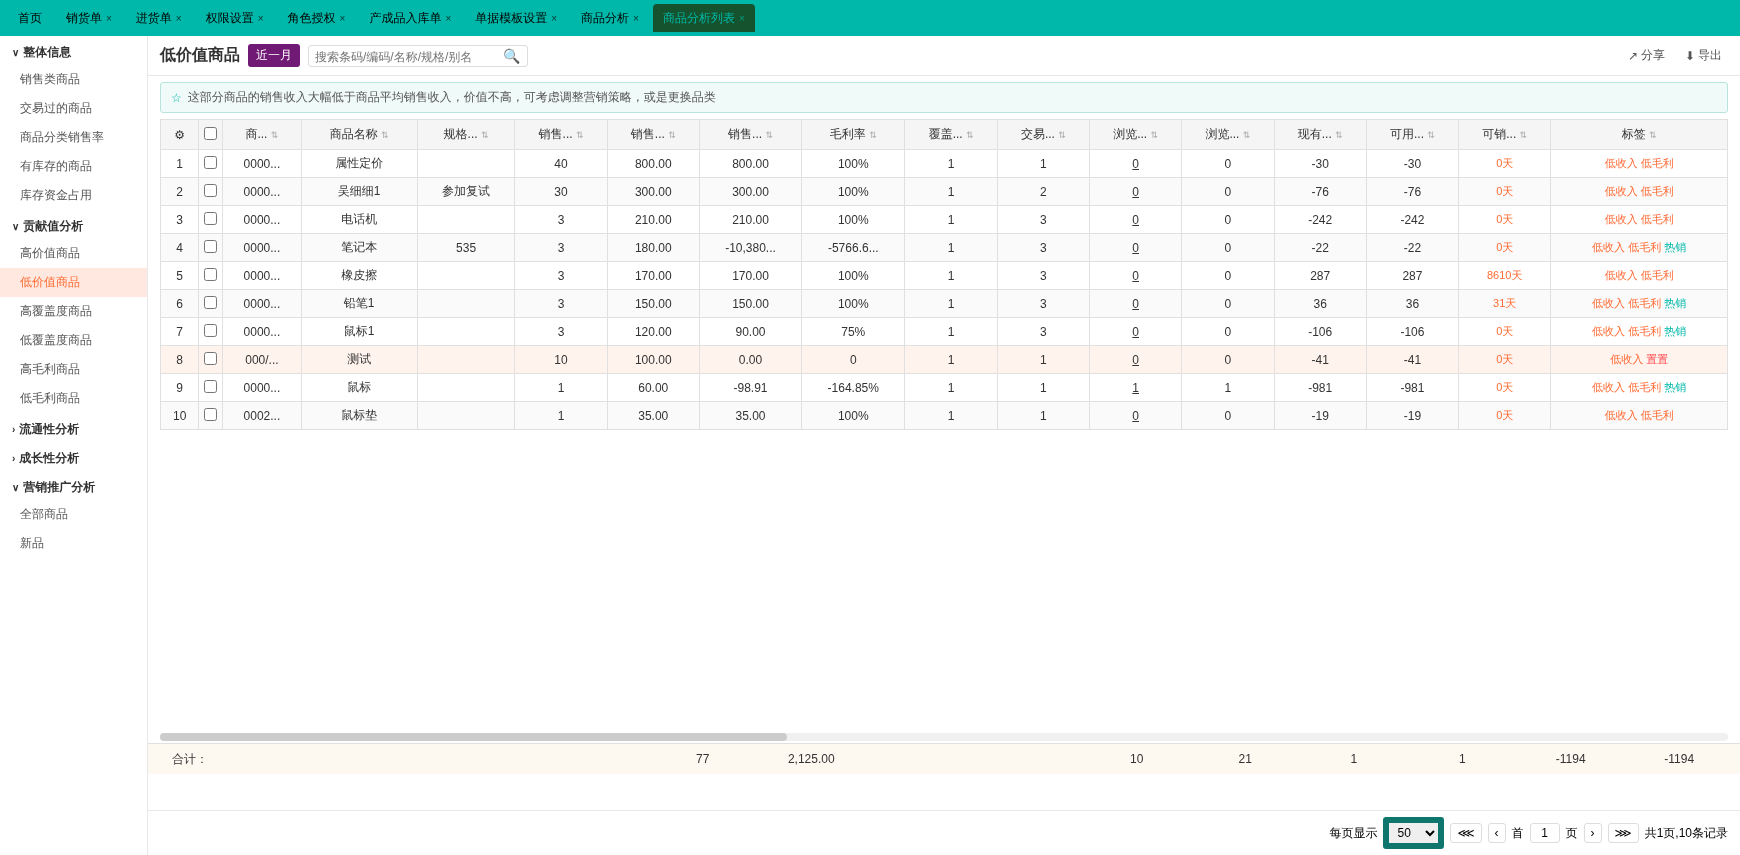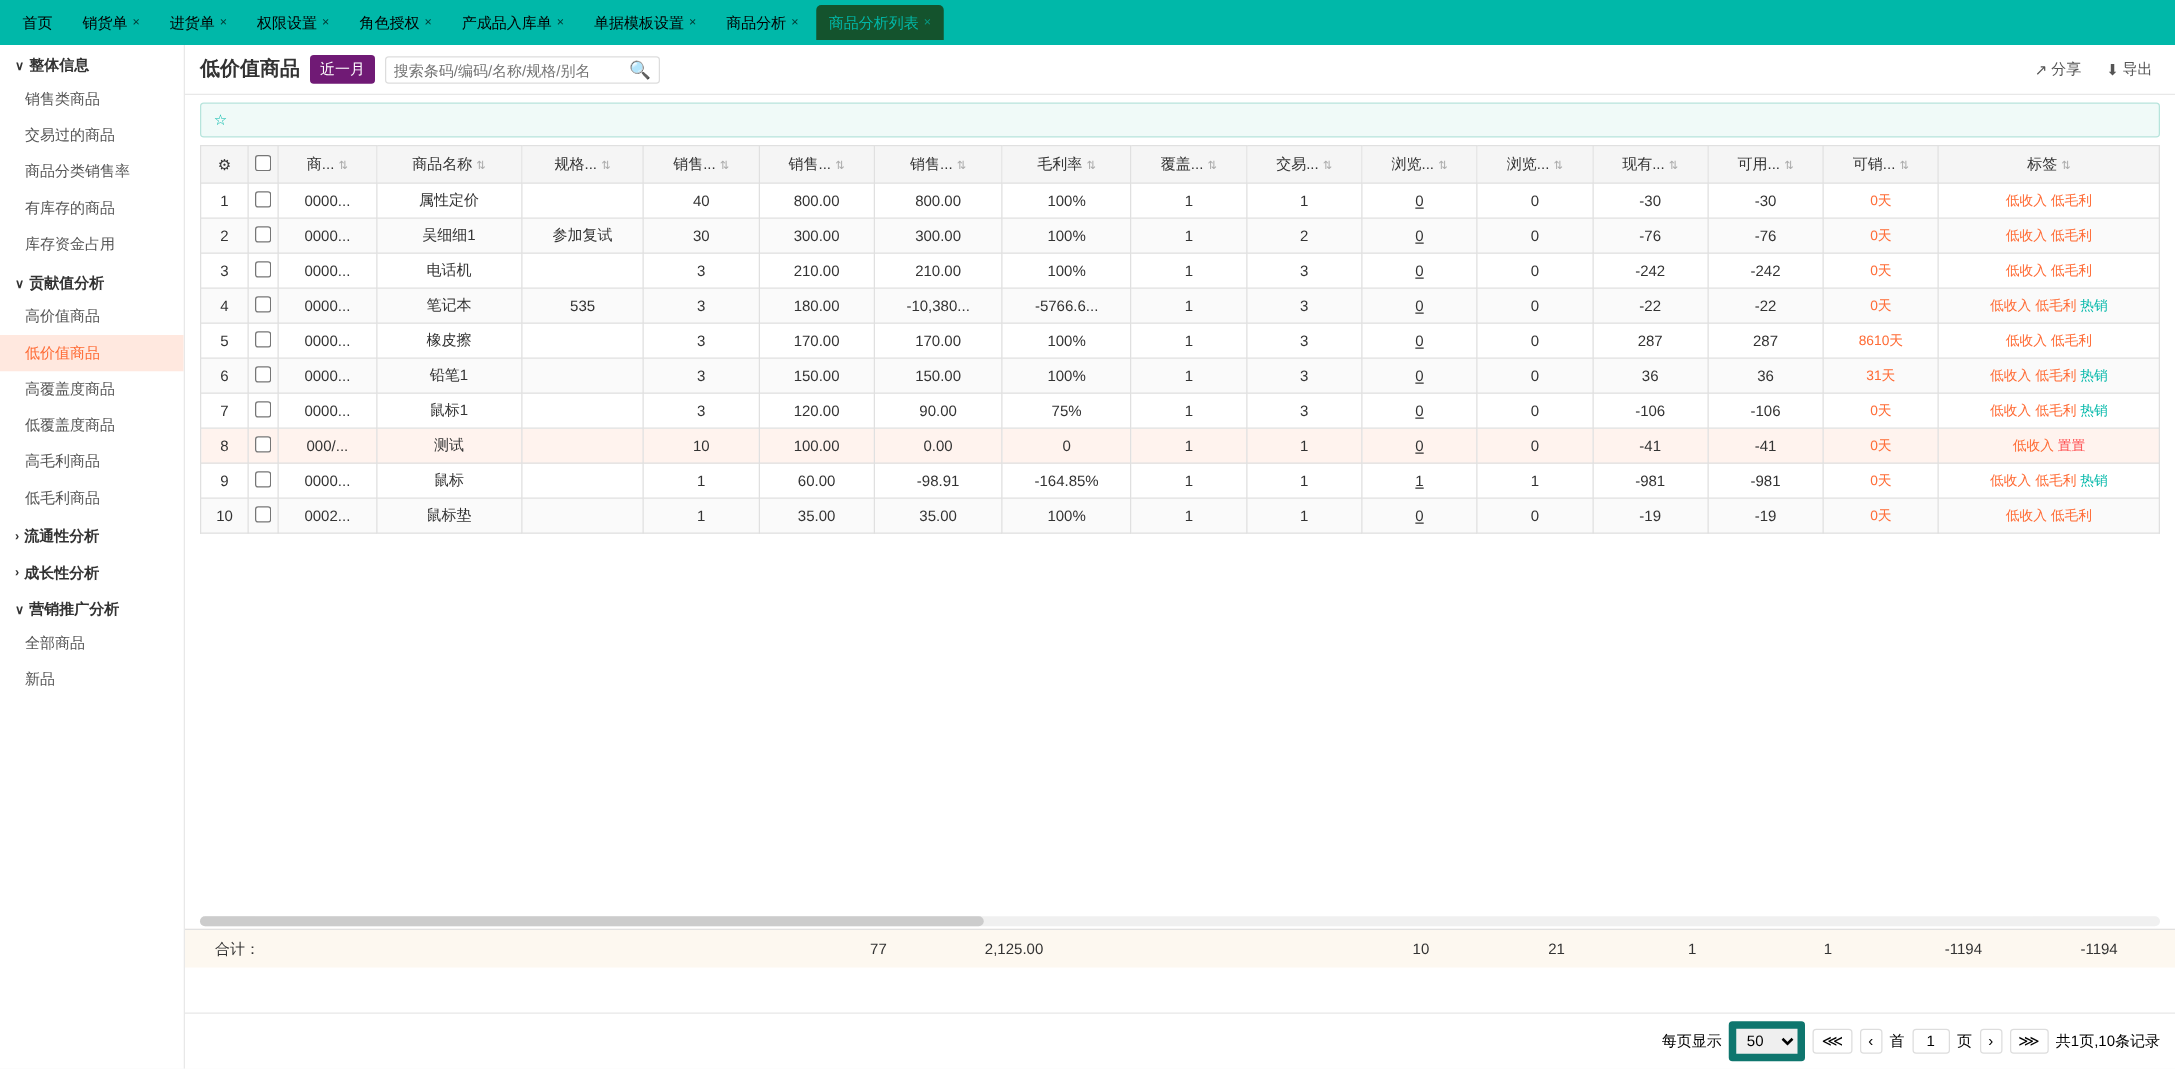--- a/index.html
+++ b/index.html
@@ -313,20 +313,21 @@
         </div>
         <div class="action-btn">
           <span>⬇</span>
           <span>导出</span>
         </div>
       </div>
     </div>
 
     <div class="info-bar">
       <span class="info-icon">☆</span>
+      <span>这部分商品的销售收入大幅低于商品平均销售收入，价值不高，可考虑调整营销策略，或是更换品类</span>
     </div>
 
     <div class="table-wrap">
       <table>
         <thead>
           <tr>
             <th>⚙</th>
             <th class="checkbox-cell"><input type="checkbox" style=""></th>
             <th>商... <span class="sort-icons">⇅</span></th>
             <th>商品名称 <span class="sort-icons">⇅</span></th>

